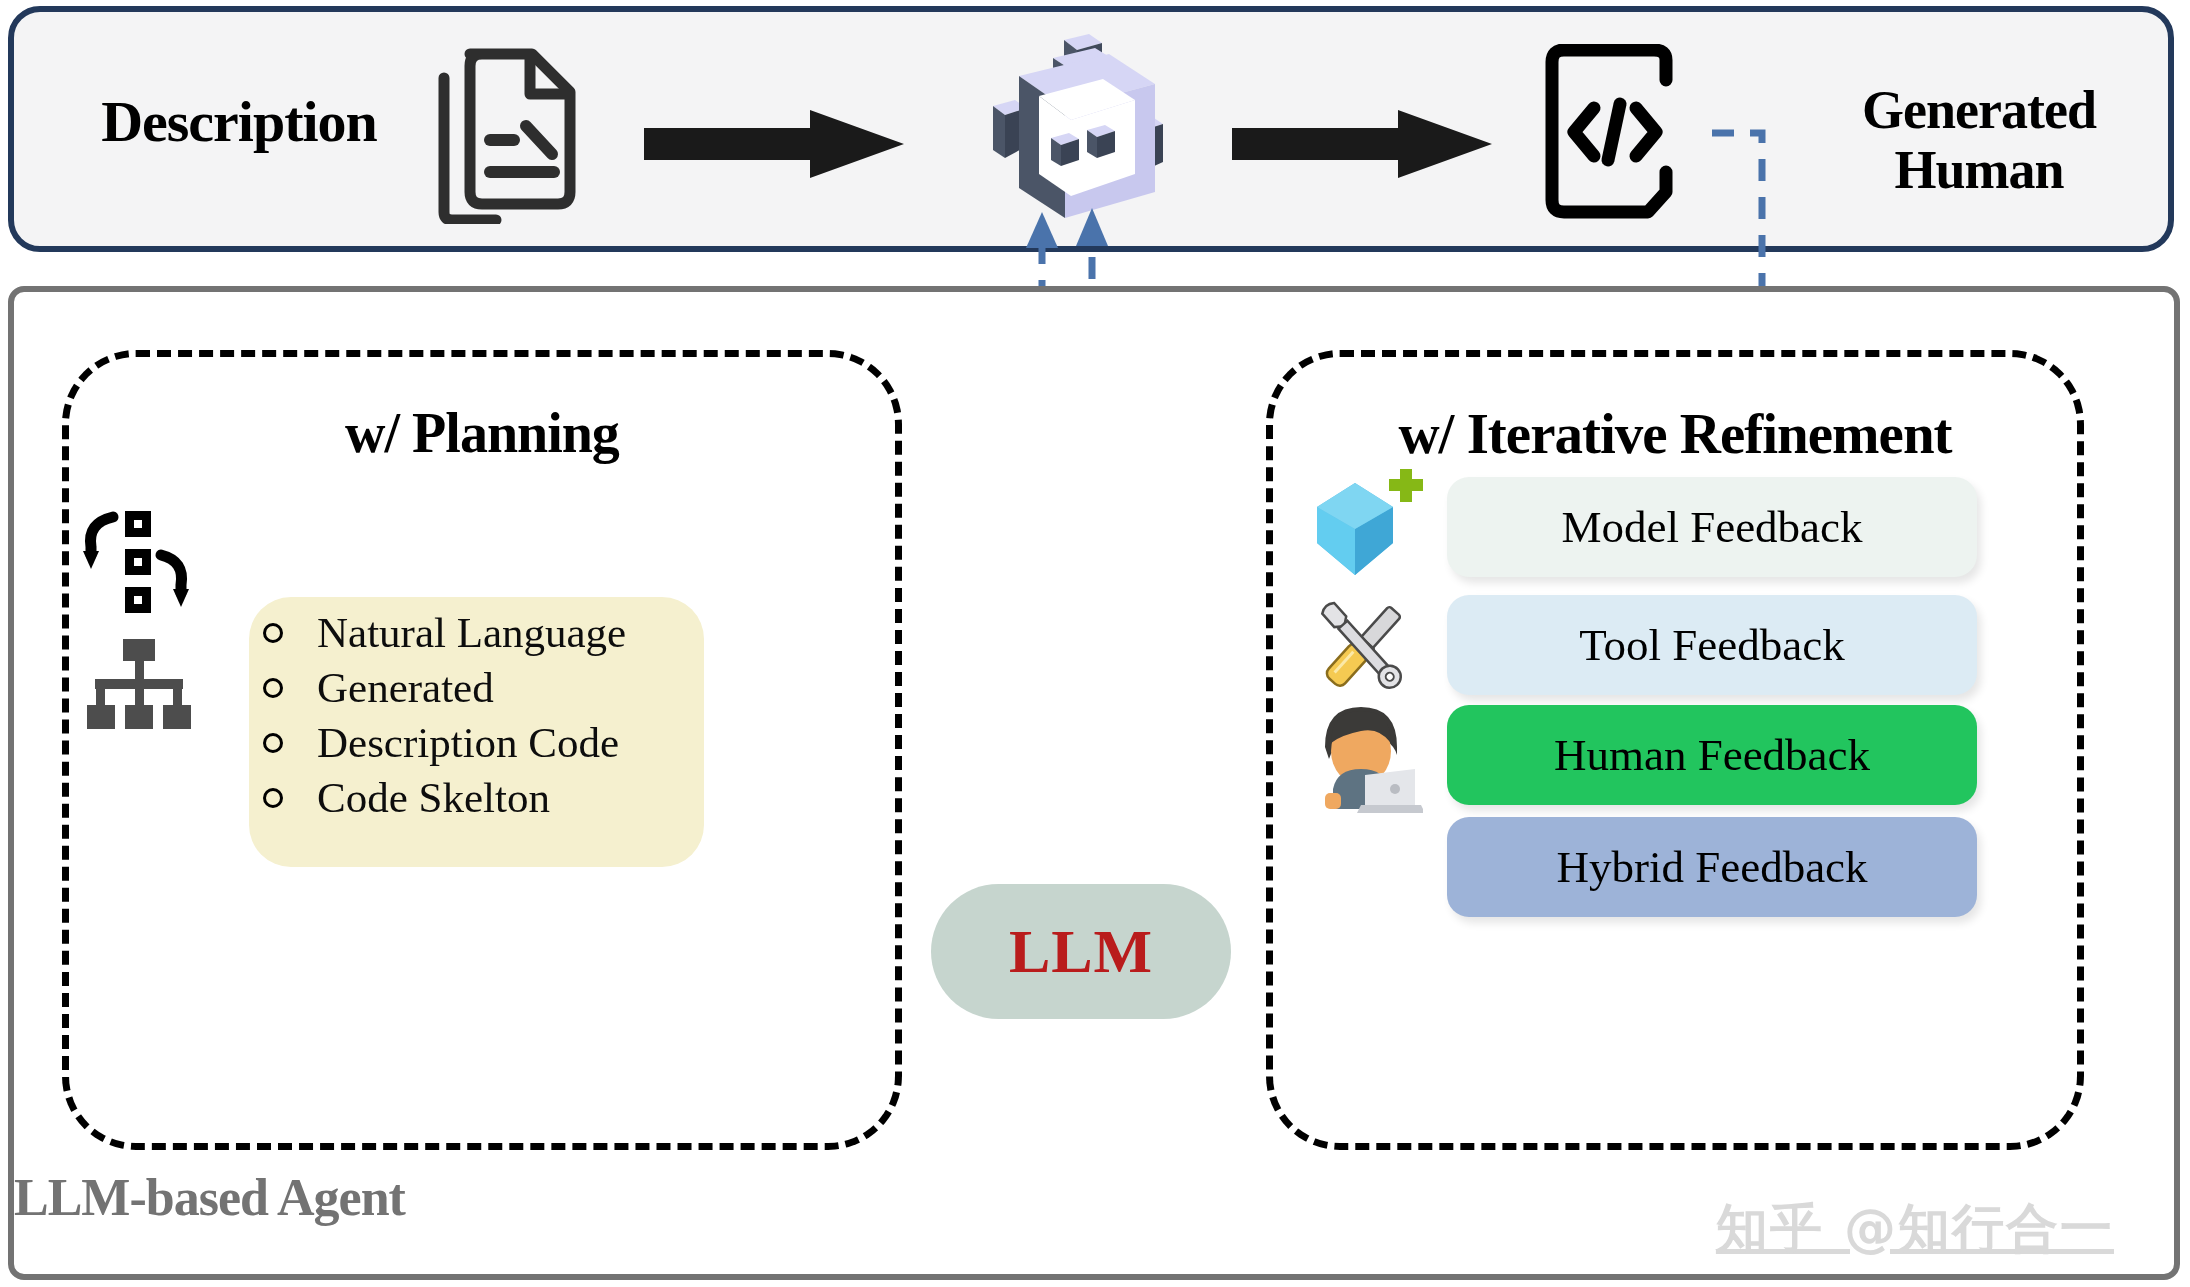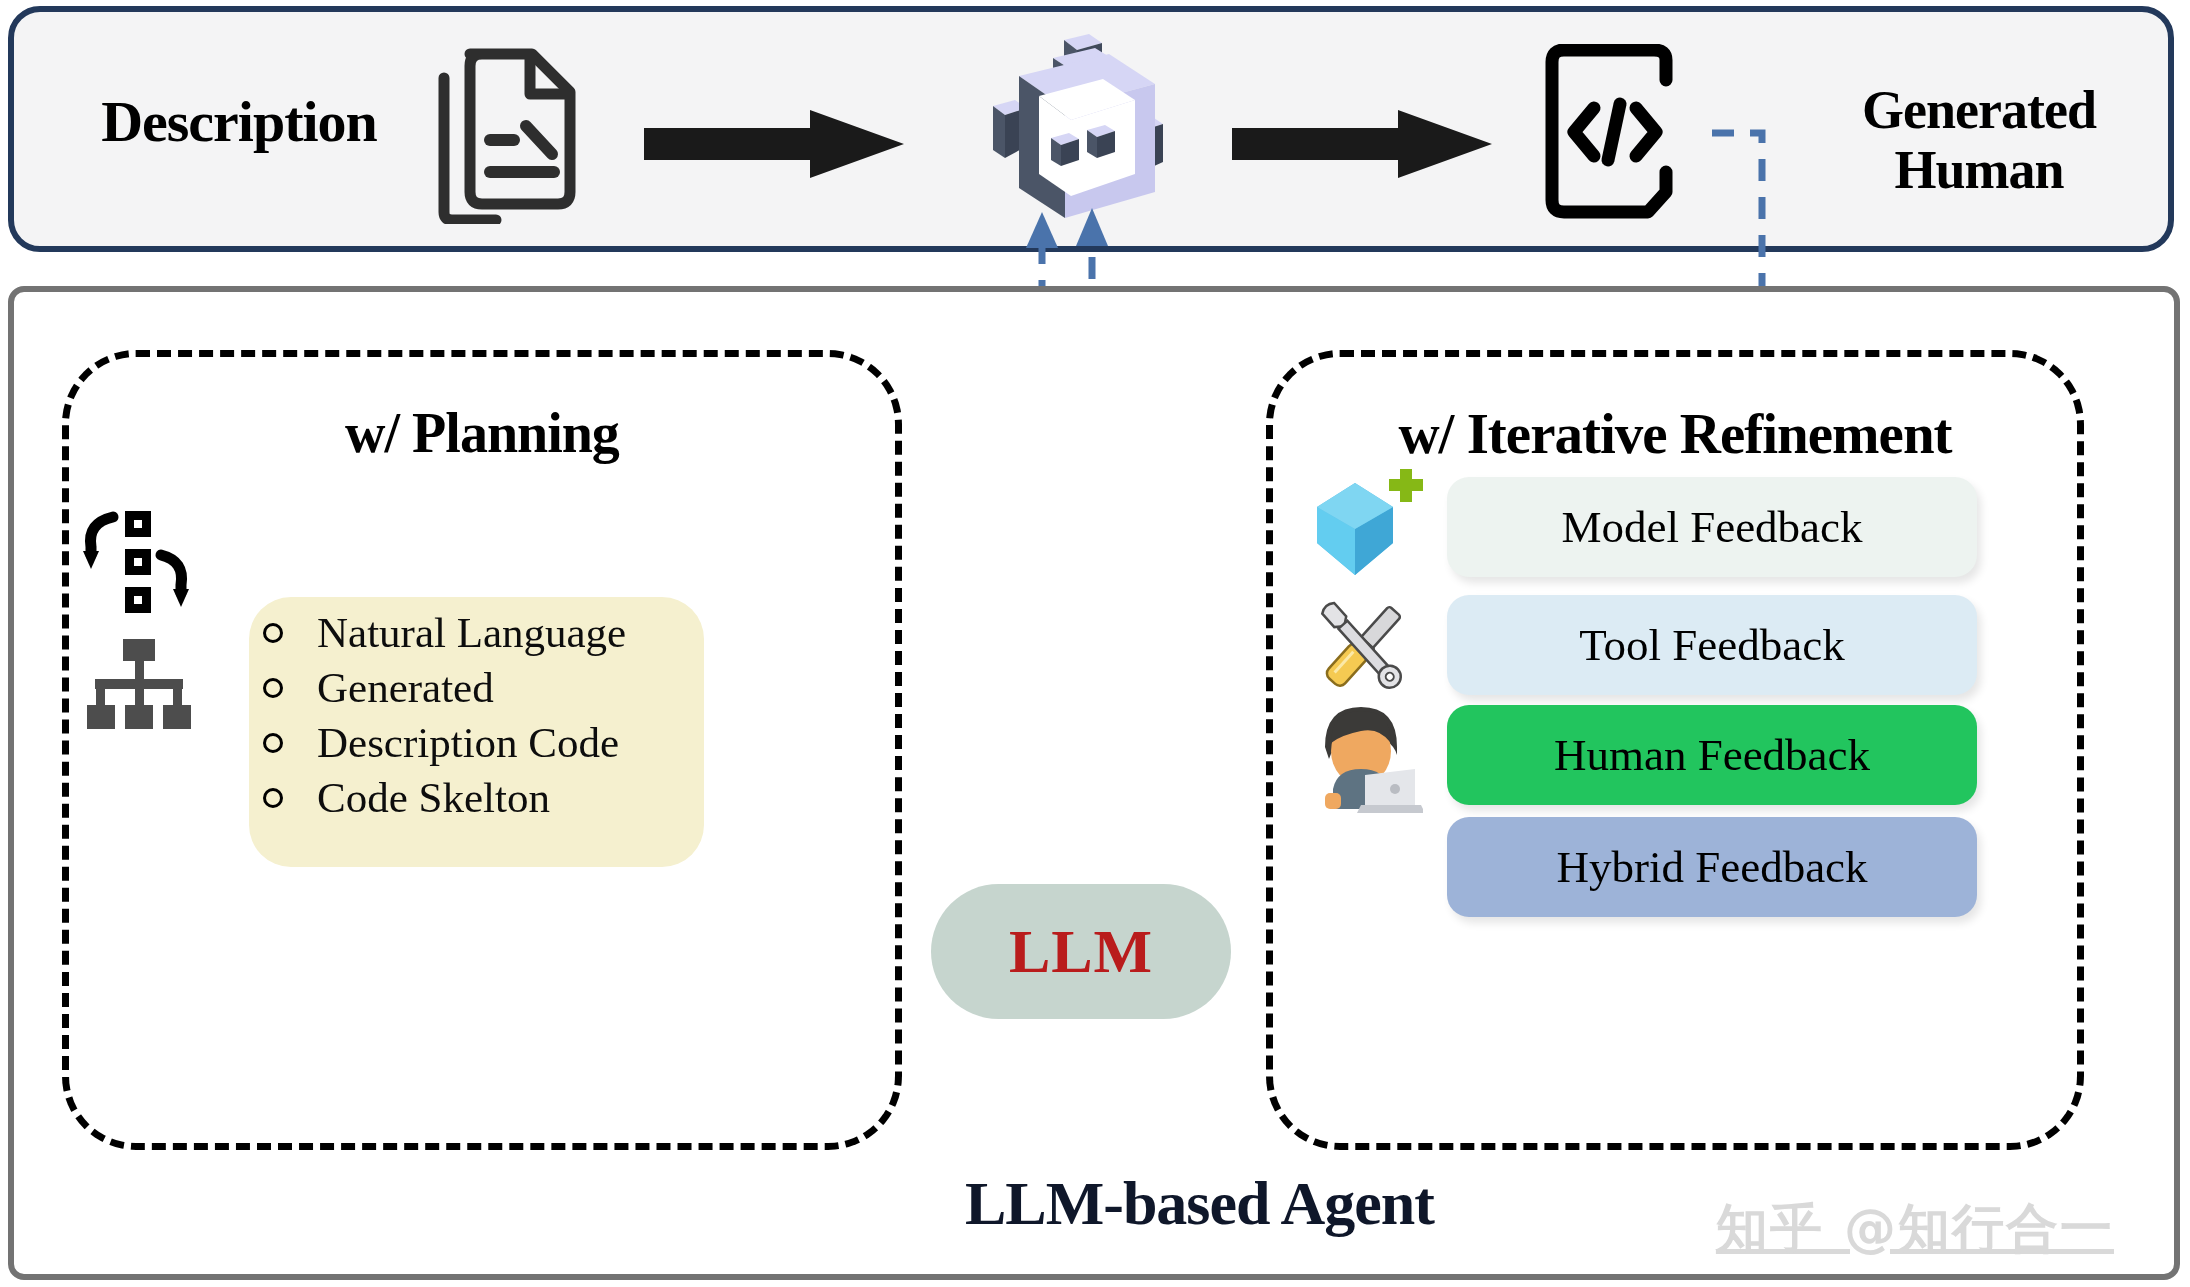--- a/index.html
+++ b/index.html
@@ -106,21 +106,21 @@
     position:absolute; left:146px; top:0; width:530px; height:100px;
     border-radius:22px;
     display:flex; align-items:center; justify-content:center;
     font-size:45px; color:#000; white-space:nowrap;
     box-shadow:4px 6px 9px rgba(0,0,0,0.10);
   }
 
   
   #agent-caption{
     position:absolute; left:0; top:876px; width:1420px;
-    text-align:right; font-size:62px; font-weight:bold; color:#0f172a;
+    text-align:left; font-size:52px; font-weight:bold; color:#737373;
     letter-spacing:-1px;
   }
   #watermark{
     position:absolute; right:60px; top:902px;
     font-size:52px; color:#d9d9d9; font-weight:bold;
     font-family:"DejaVu Sans","Liberation Sans",sans-serif;
     white-space:nowrap; letter-spacing:2px;text-decoration:underline;
   }
 </style>
 </head>

